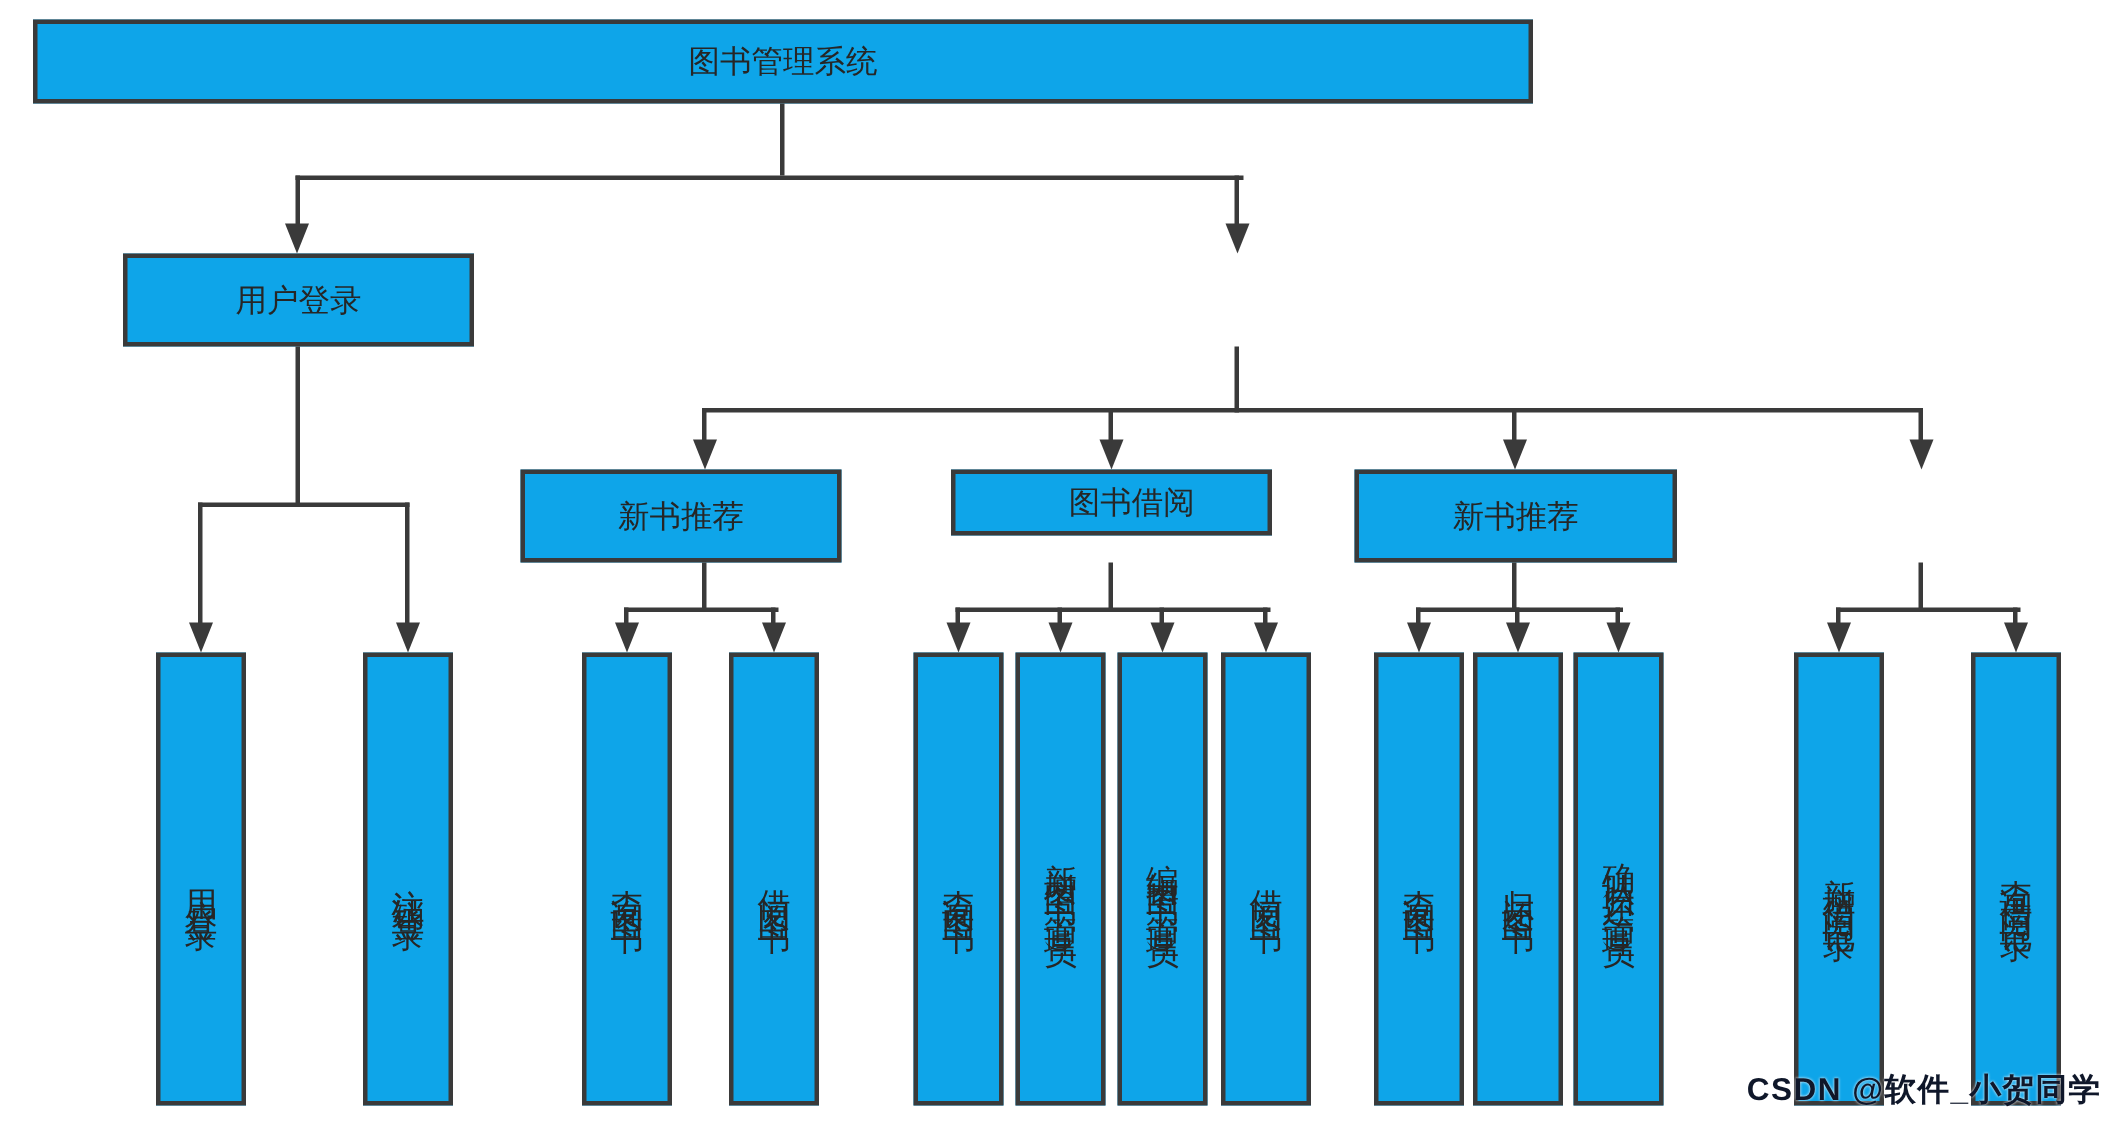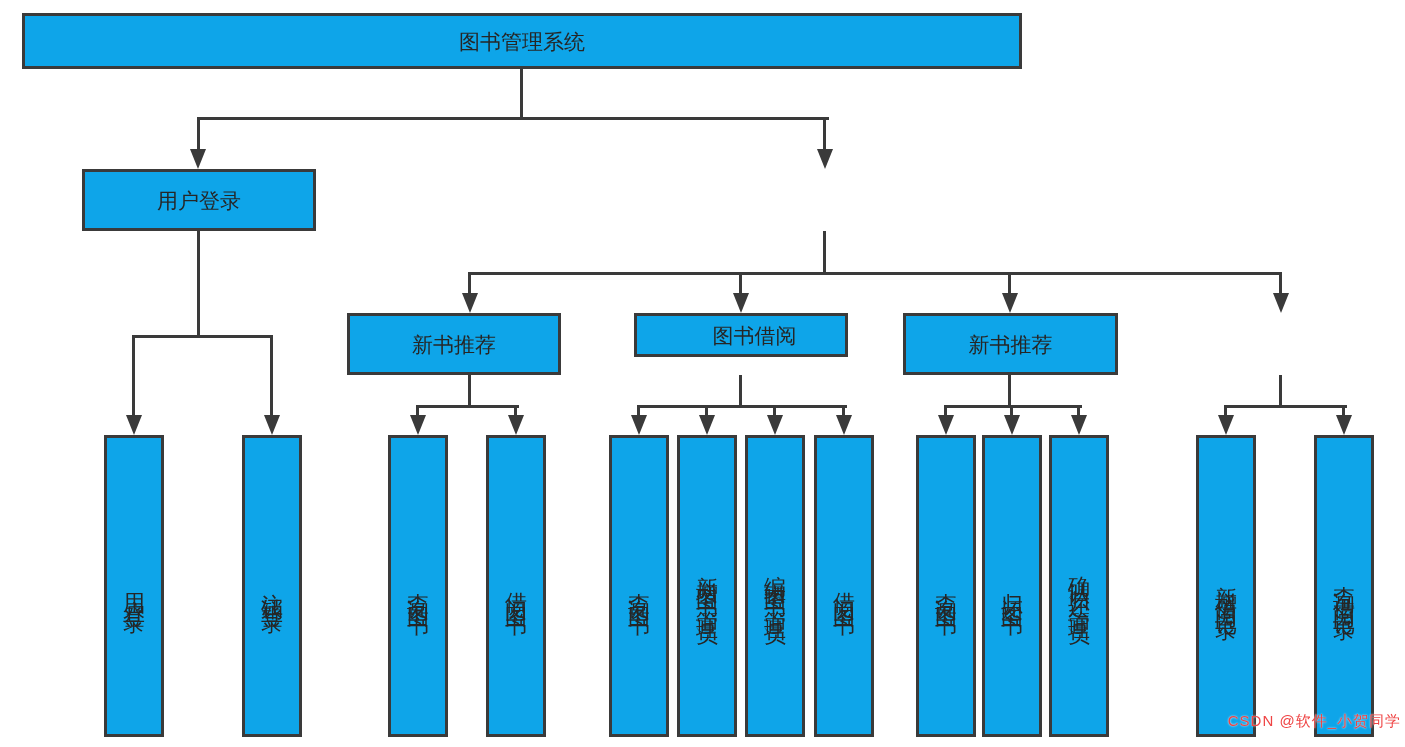--- a/index.html
+++ b/index.html
@@ -20,22 +20,23 @@
   .hline, .vline { position:absolute; background:#3a3a3a; }
   .hline { height:3px; }
   .vline { width:3px; }
   .arrow {
     position:absolute; width:0; height:0;
     border-left:8px solid transparent; border-right:8px solid transparent;
     border-top:20px solid #3a3a3a;
   }
   .watermark {
     position:absolute; top:712px; right:4px;
-    font-size:15px; color:#ef4444; letter-spacing:1px;
+    font-size:21px; color:#0f172a; letter-spacing:1px;
     text-shadow:0 0 2px #ffffff;
+    font-weight:bold;
   }
 </style>
 </head>
 <body>
 
 <div class="canvas">
 
   <div class="box" style="left:22px; top:13px; width:1000px; height:56px;">图书管理系统</div>
 
   <div class="vline" style="left:520px; top:69px; height:48px;"></div>

